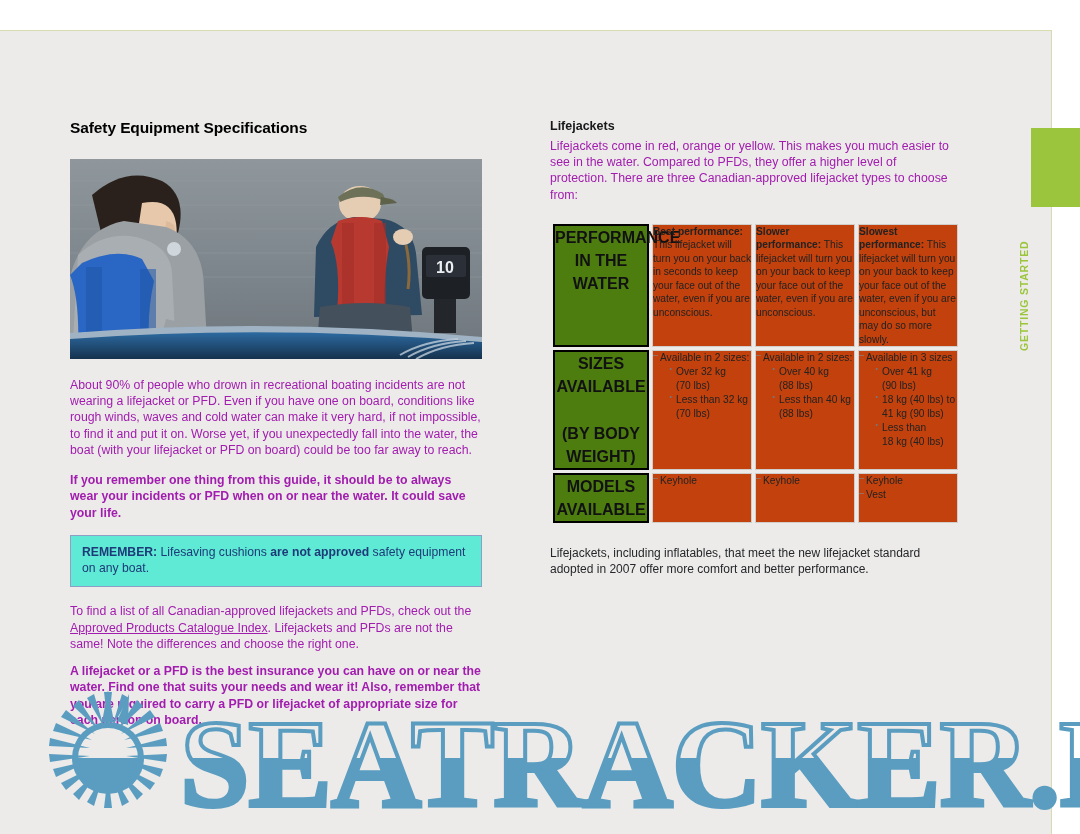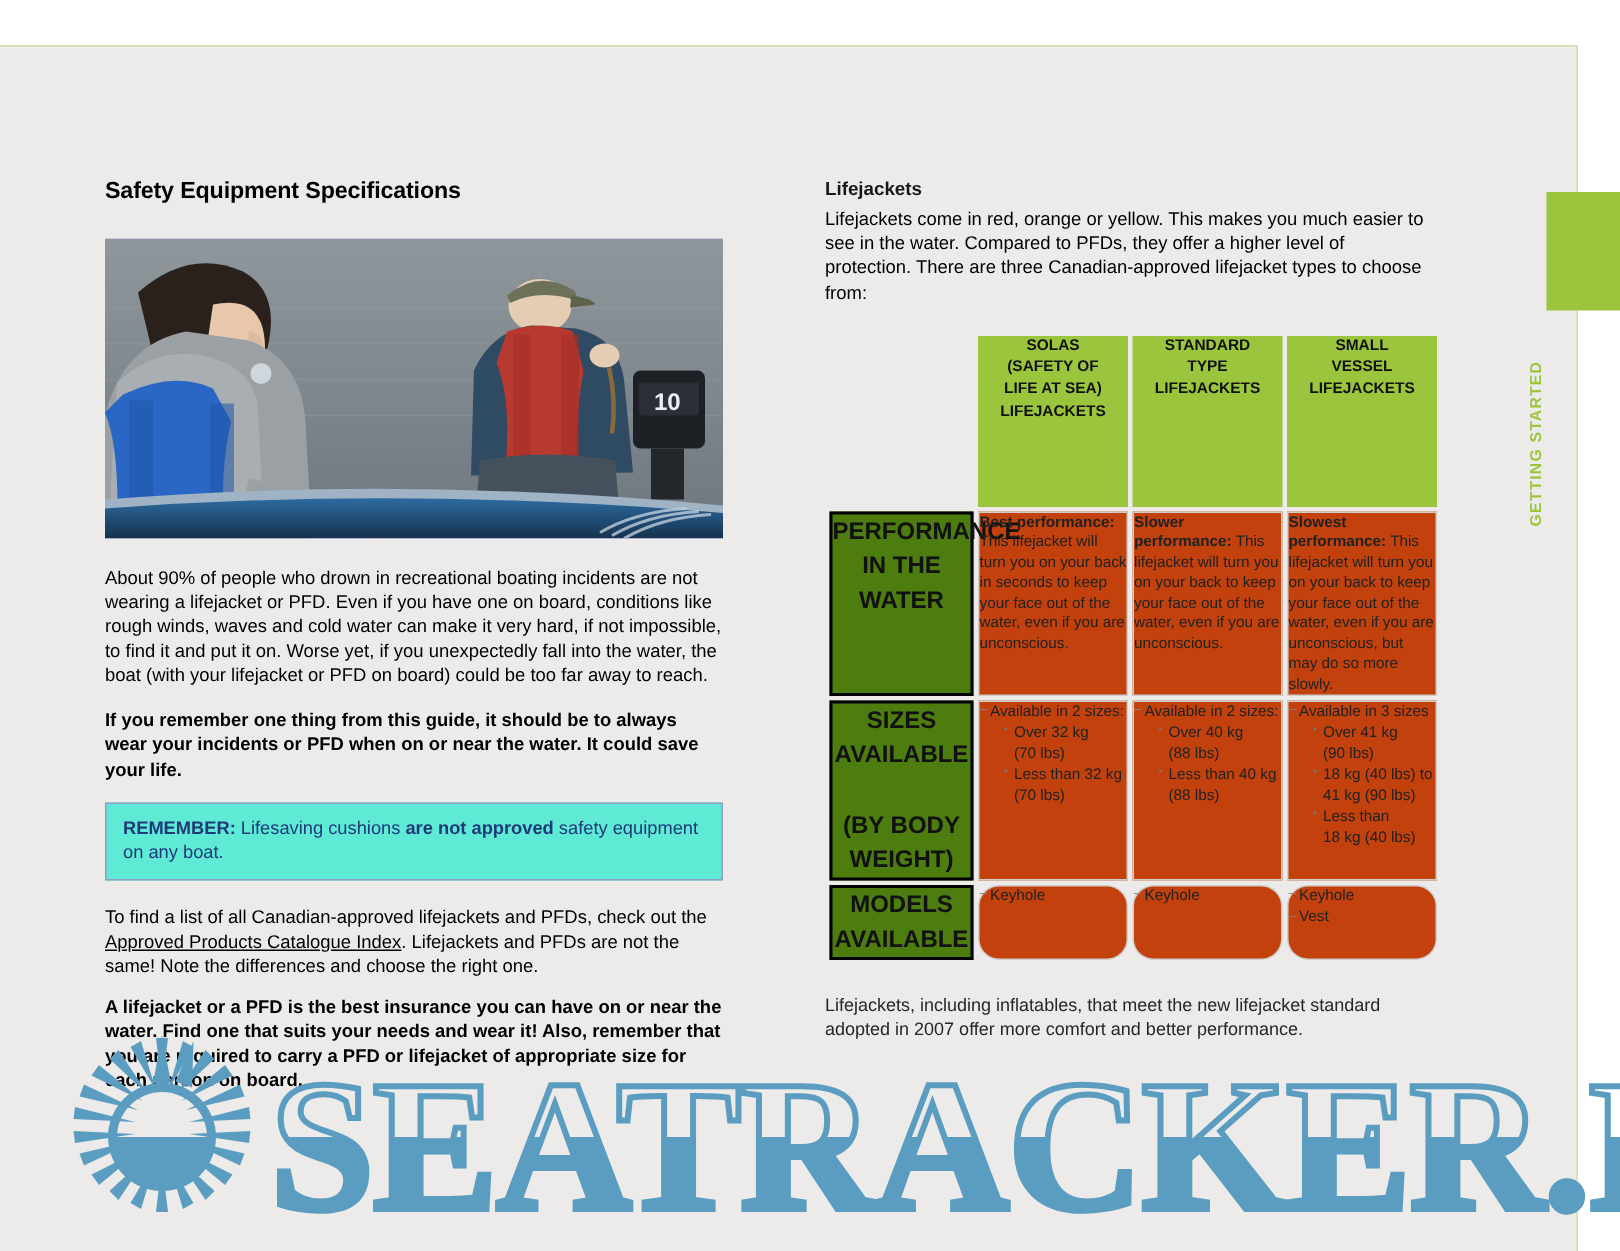--- a/index.html
+++ b/index.html
@@ -68,21 +68,21 @@
   h3.right-title {
     font-size: 12.5px;
     font-weight: bold;
     color: #17181a;
     margin: 0 0 5px 0;
   }
 
   p.body {
     font-size: 12.3px;
     line-height: 1.32;
-    color: #000000;
+    color: #a21caf;
     margin: 0 0 14px 0;
   }
   p.body.bold { font-weight: bold; }
   p.body.tight { margin-bottom: 11px; }
   .ulink { text-decoration: underline; }
 
   
   #photo {
     width: 412px; height: 200px;
     margin-bottom: 18px;
@@ -146,21 +146,21 @@
   .datacell {
     background: #c2410c;
     border: 1px solid #cfcecb;
     font-size: 10.2px;
     line-height: 1.32;
     color: #222;
     padding: 7px 6px 8px 6px;
     vertical-align: top;
   }
   .datacell b { font-weight: bold; }
-  .datacell.mid { vertical-align: middle; border-radius: 14px; }
+  .datacell.mid { vertical-align: middle; }
 
   ul.dashlist { list-style: none; margin: 0; padding: 0; }
   ul.dashlist > li {
     position: relative;
     padding-left: 7px;
     margin: 0 0 1px 0;
   }
   ul.dashlist > li:before {
     content: "–";
     position: absolute;
@@ -294,26 +294,20 @@
     <p class="body">Lifejackets come in red, orange or yellow. This makes you much easier to see in the water. Compared to PFDs, they offer a higher level of protection. There are three Canadian-approved lifejacket types to choose from:</p>
 
     <table id="lj-table">
       <colgroup>
         <col style="width:96px">
           <col style="width:100px">
           <col style="width:100px">
           <col style="width:100px">
       </colgroup>
       <tbody id="table-body">
-          <tr>
-            <td class="hdr-blank"></td>
-            <td class="hdr-cell">SOLAS<br>(SAFETY OF<br>LIFE AT SEA)<br>LIFEJACKETS</td>
-            <td class="hdr-cell">STANDARD<br>TYPE<br>LIFEJACKETS</td>
-            <td class="hdr-cell">SMALL<br>VESSEL<br>LIFEJACKETS</td>
-          </tr>
           <tr>
             <td class="rowlabel">PERFORMANCE<br>IN THE<br>WATER</td>
             <td class="datacell"><b>Best performance:</b> This lifejacket will turn you on your back in seconds to keep your face out of the water, even if you are unconscious.</td>
             <td class="datacell"><b>Slower performance:</b> This lifejacket will turn you on your back to keep your face out of the water, even if you are unconscious.</td>
             <td class="datacell"><b>Slowest performance:</b> This lifejacket will turn you on your back to keep your face out of the water, even if you are unconscious, but may do so more slowly.</td>
           </tr>
           <tr>
             <td class="rowlabel">SIZES<br>AVAILABLE<br><br>(BY BODY<br>WEIGHT)</td>
             <td class="datacell">
               <ul class="dashlist">

